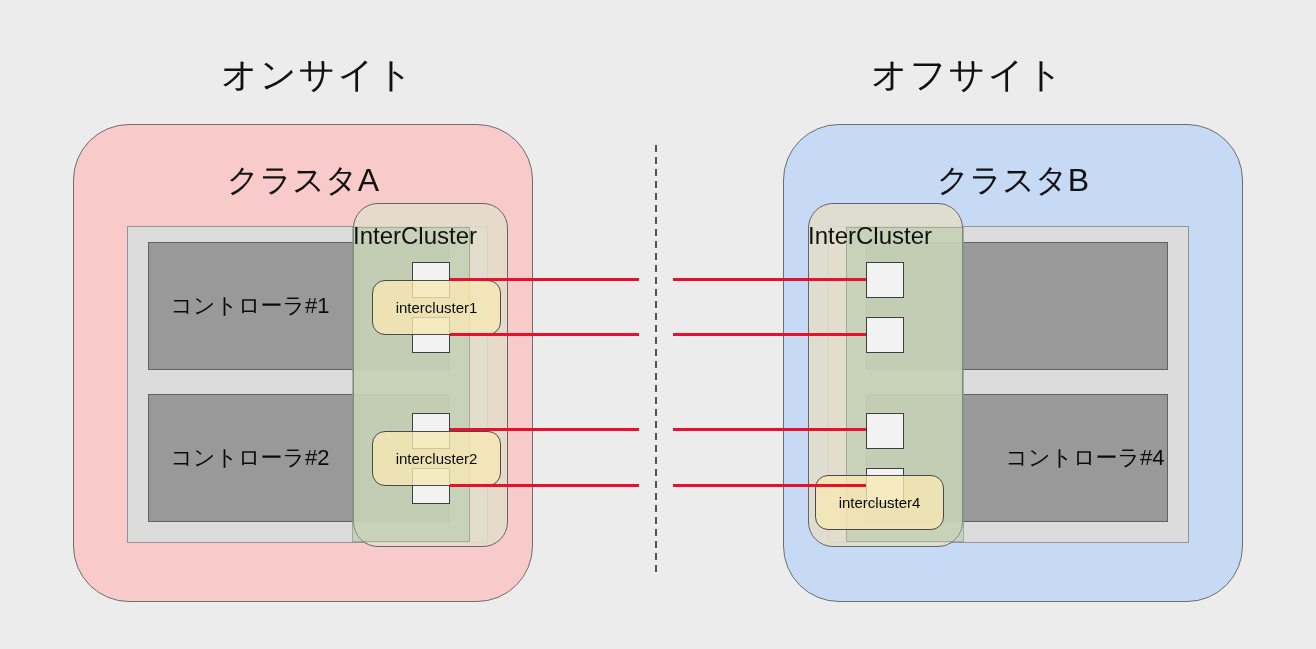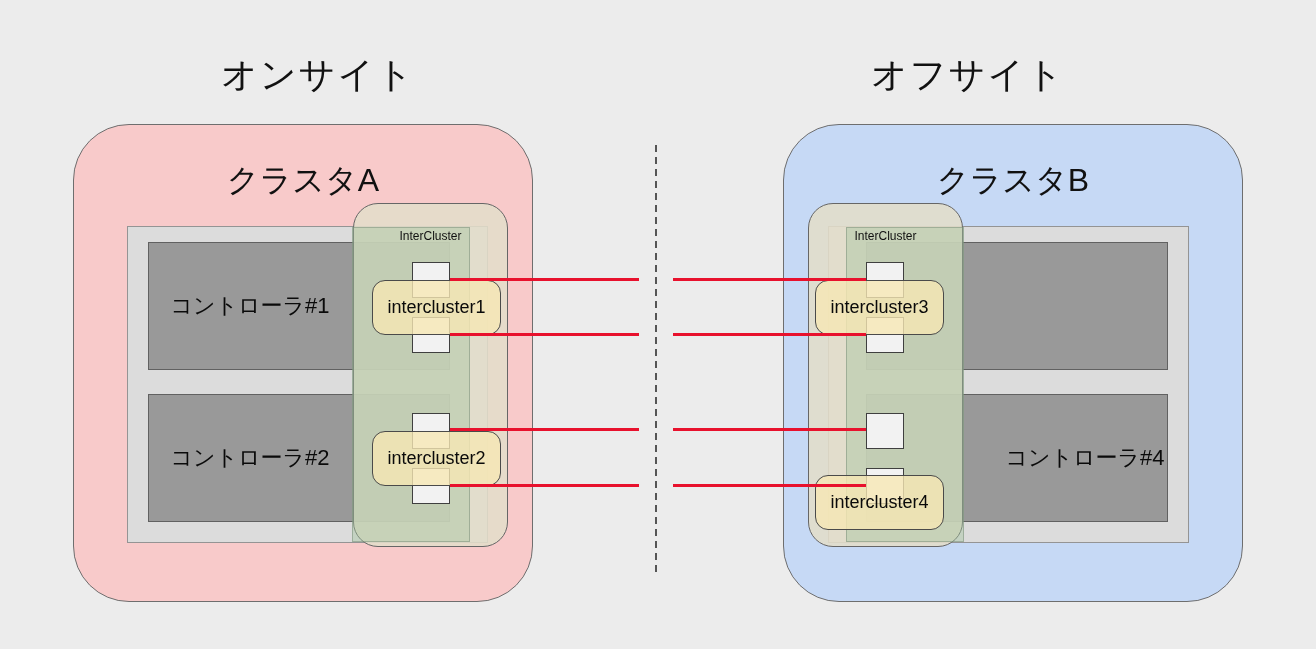--- a/index.html
+++ b/index.html
@@ -6,25 +6,25 @@
   body{font-family:"Liberation Sans","DejaVu Sans",sans-serif;}
   #canvas{position:relative;width:1316px;height:649px;overflow:hidden;background:#ececec;}
   .abs{position:absolute;box-sizing:border-box;}
   .site-title{height:44px;line-height:44px;text-align:center;font-size:36px;letter-spacing:2px;color:#111;}
   .cluster-box{border:1.4px solid #6e6e6e;border-radius:56px;}
   .cluster-label{height:38px;line-height:38px;text-align:center;font-size:32px;color:#111;}
   .chassis{background:#dcdcdc;border:1.5px solid #949494;}
   .controller{background:#999999;border:1.5px solid #616161;}
   .ctrl-label{display:flex;align-items:center;justify-content:center;font-size:22px;color:#0a0a0a;white-space:nowrap;}
   .ic-box{background:rgba(227,221,201,0.88);border:1.2px solid #666;border-radius:25px;}
-  .ic-label{height:22px;line-height:22px;text-align:center;font-size:12px;color:#111;}
+  .ic-label{height:22px;line-height:22px;text-align:left;font-size:24px;color:#111;}
   .net-overlay{background:rgba(163,195,158,0.42);border:1px solid rgba(110,130,110,0.45);}
   .port{width:38px;height:36px;background:#f2f2f2;border:1.5px solid #3f3f3f;}
   .lif{width:129px;height:55px;background:rgba(246,231,180,0.80);border:1.3px solid #4a4a4a;border-radius:13px;
-       display:flex;align-items:center;justify-content:center;font-size:18px;color:#0a0a0a;}
+       display:flex;align-items:center;justify-content:center;font-size:15px;color:#0a0a0a;}
   .link{height:3px;background:#e8112d;}
   .divider{width:2px;background:repeating-linear-gradient(180deg,#555 0 7px,transparent 7px 12px);}
 </style>
 </head>
 <body>
 
 <div id="canvas" style="background-color: rgb(236, 236, 236);">
 
   <div class="abs site-title" style="left:818px;top:53px;width:300px;">オフサイト</div>
   <div class="abs site-title" style="left:168px;top:53px;width:300px;">オンサイト</div>
@@ -60,21 +60,20 @@
 
   <div class="abs ic-box" style="left:808px;top:203px;width:155px;height:344px;"></div>
   <div class="abs net-overlay" style="left:846px;top:227px;width:118px;height:315px;"></div>
   <div class="abs ic-label" style="left:808px;top:225px;width:155px;">InterCluster</div>
 
   <div class="abs port" style="left:866px;top:262px;"></div>
   <div class="abs port" style="left:866px;top:317px;"></div>
   <div class="abs port" style="left:866px;top:413px;"></div>
   <div class="abs port" style="left:866px;top:468px;"></div>
 
-  <div class="abs lif" style="left:815px;top:280px;">intercluster3</div>
   <div class="abs lif" style="left:815px;top:431px;margin-top:44px;">intercluster4</div>
 
   <div class="abs link" style="left: 450px; top: 278px; width: 189px; background-color: rgb(232, 17, 45);"></div>
   <div class="abs link" style="left: 673px; top: 278px; width: 193px; background-color: rgb(232, 17, 45);"></div>
   <div class="abs link" style="left: 450px; top: 333px; width: 189px; background-color: rgb(232, 17, 45);"></div>
   <div class="abs link" style="left: 673px; top: 333px; width: 193px; background-color: rgb(232, 17, 45);"></div>
   <div class="abs link" style="left: 450px; top: 428px; width: 189px; background-color: rgb(232, 17, 45);"></div>
   <div class="abs link" style="left: 673px; top: 428px; width: 193px; background-color: rgb(232, 17, 45);"></div>
   <div class="abs link" style="left: 450px; top: 484px; width: 189px; background-color: rgb(232, 17, 45);"></div>
   <div class="abs link" style="left: 673px; top: 484px; width: 193px; background-color: rgb(232, 17, 45);"></div>

